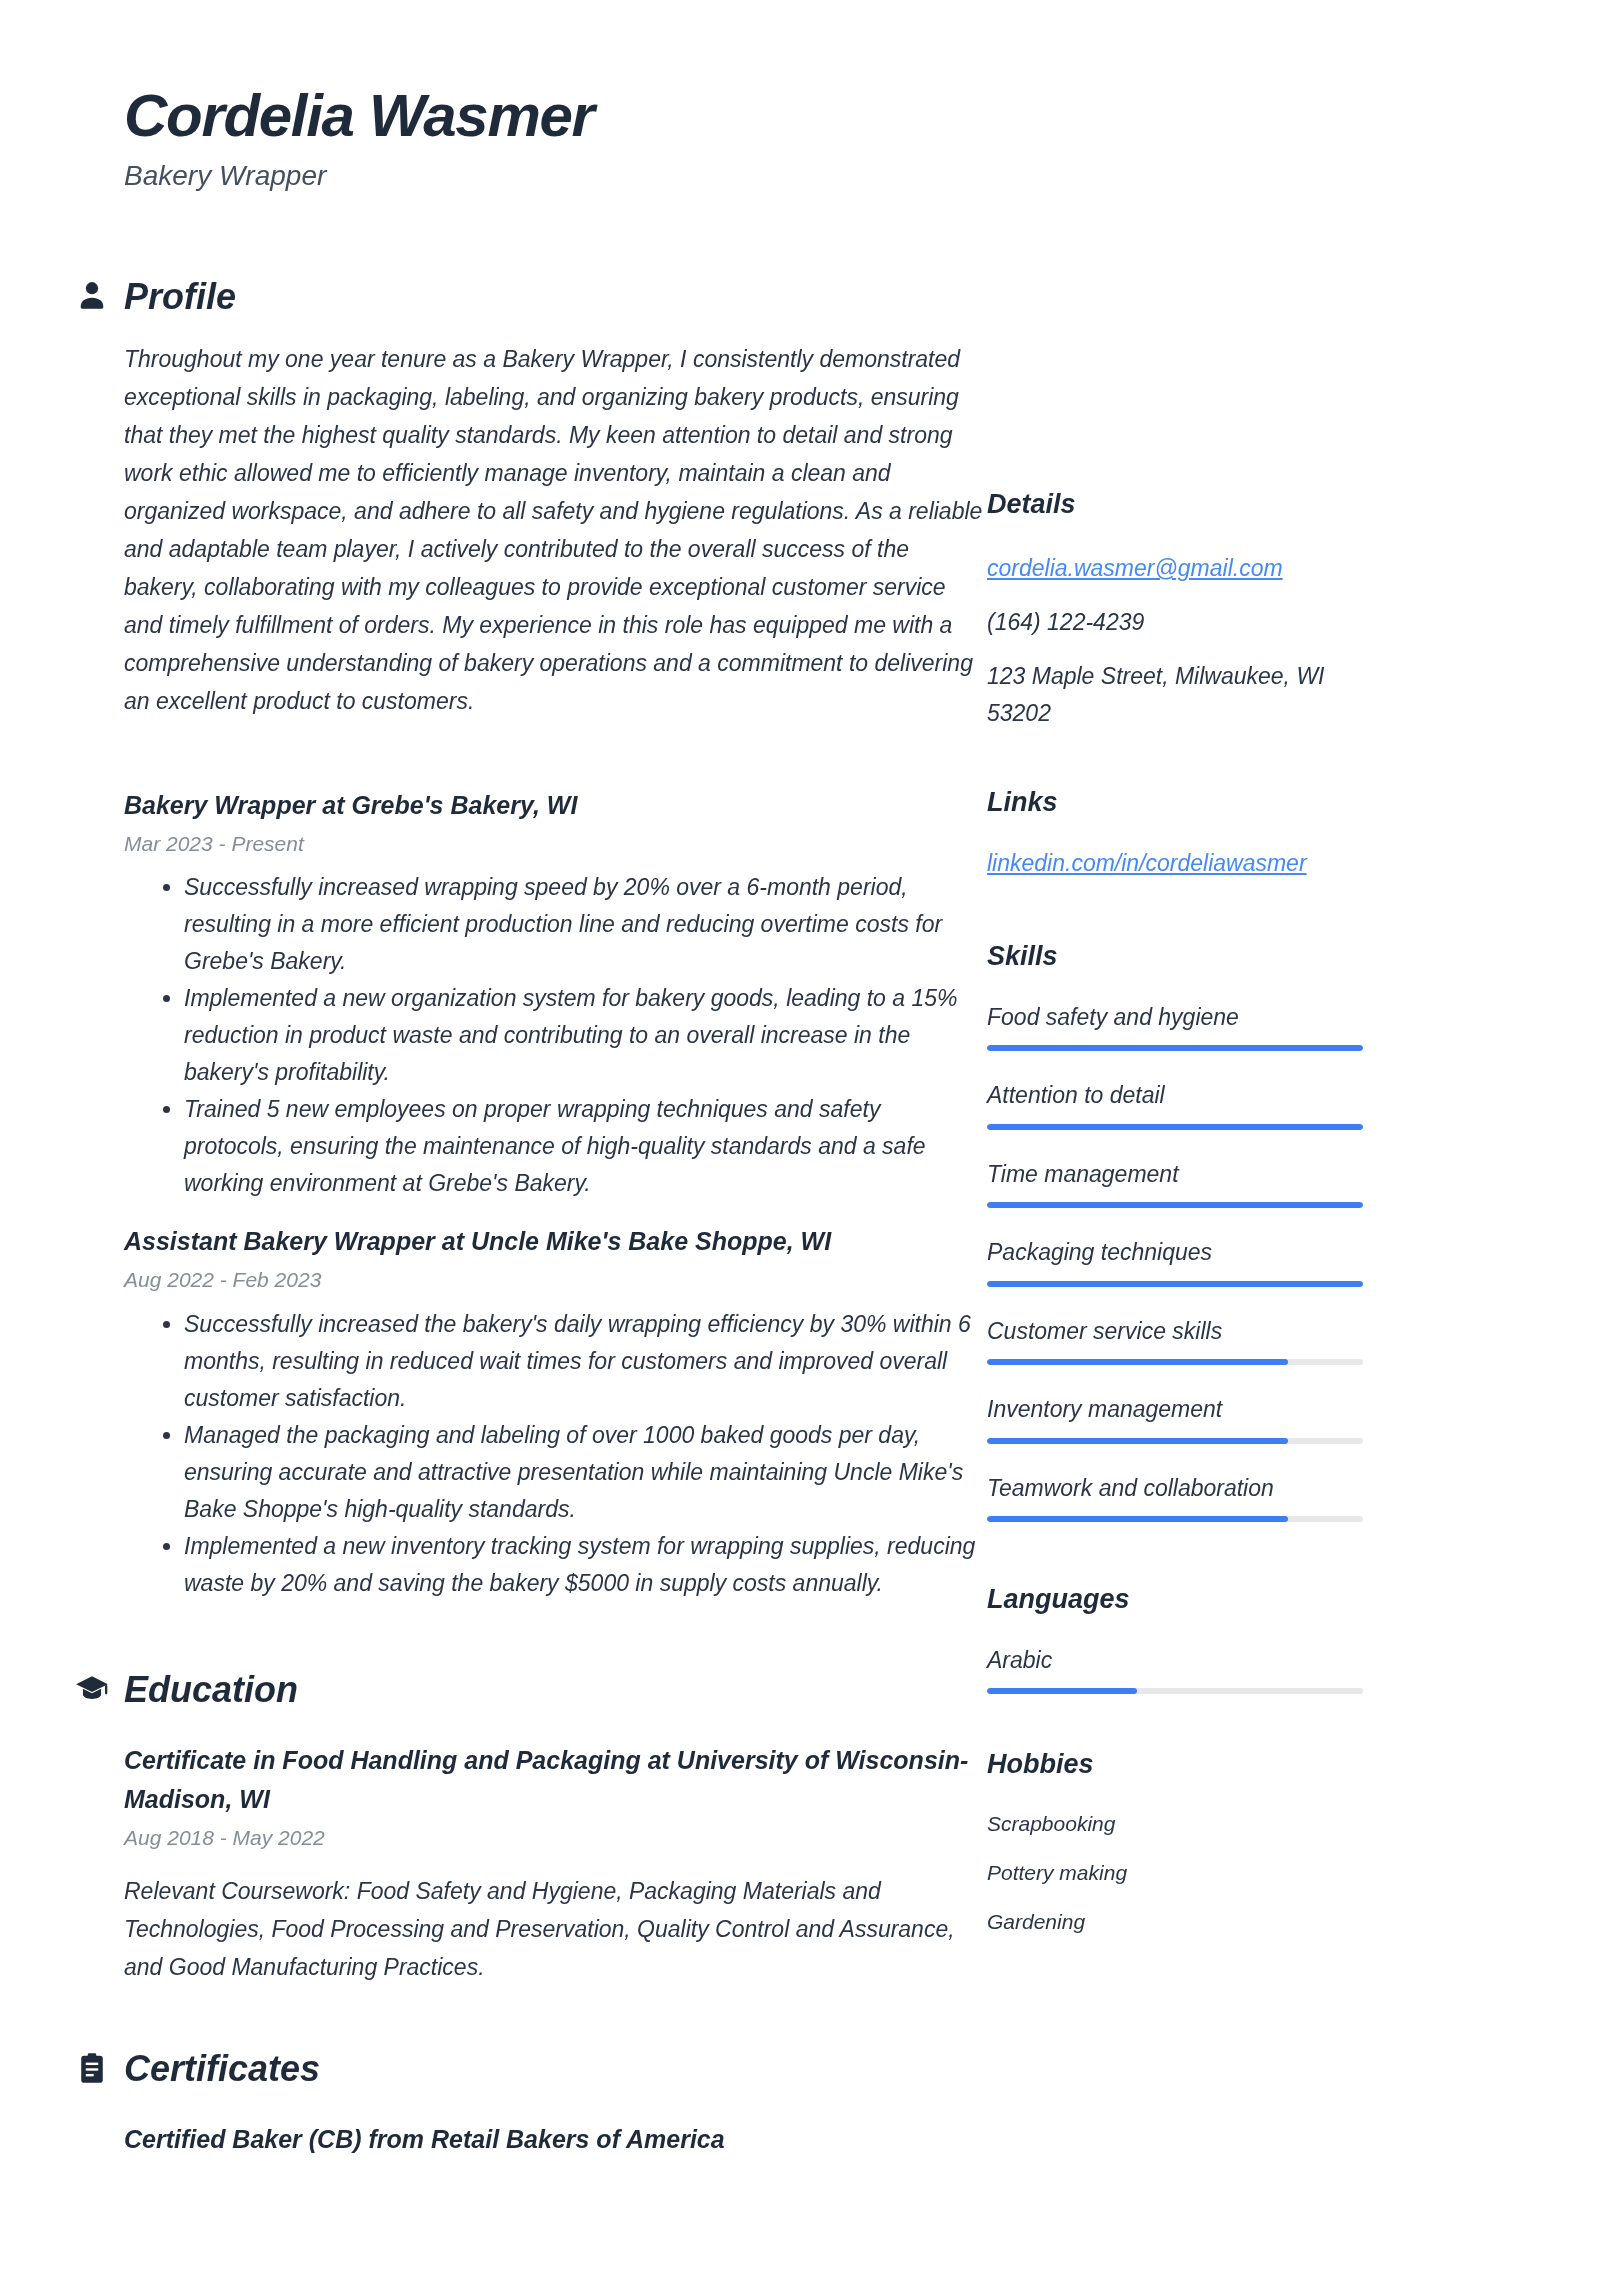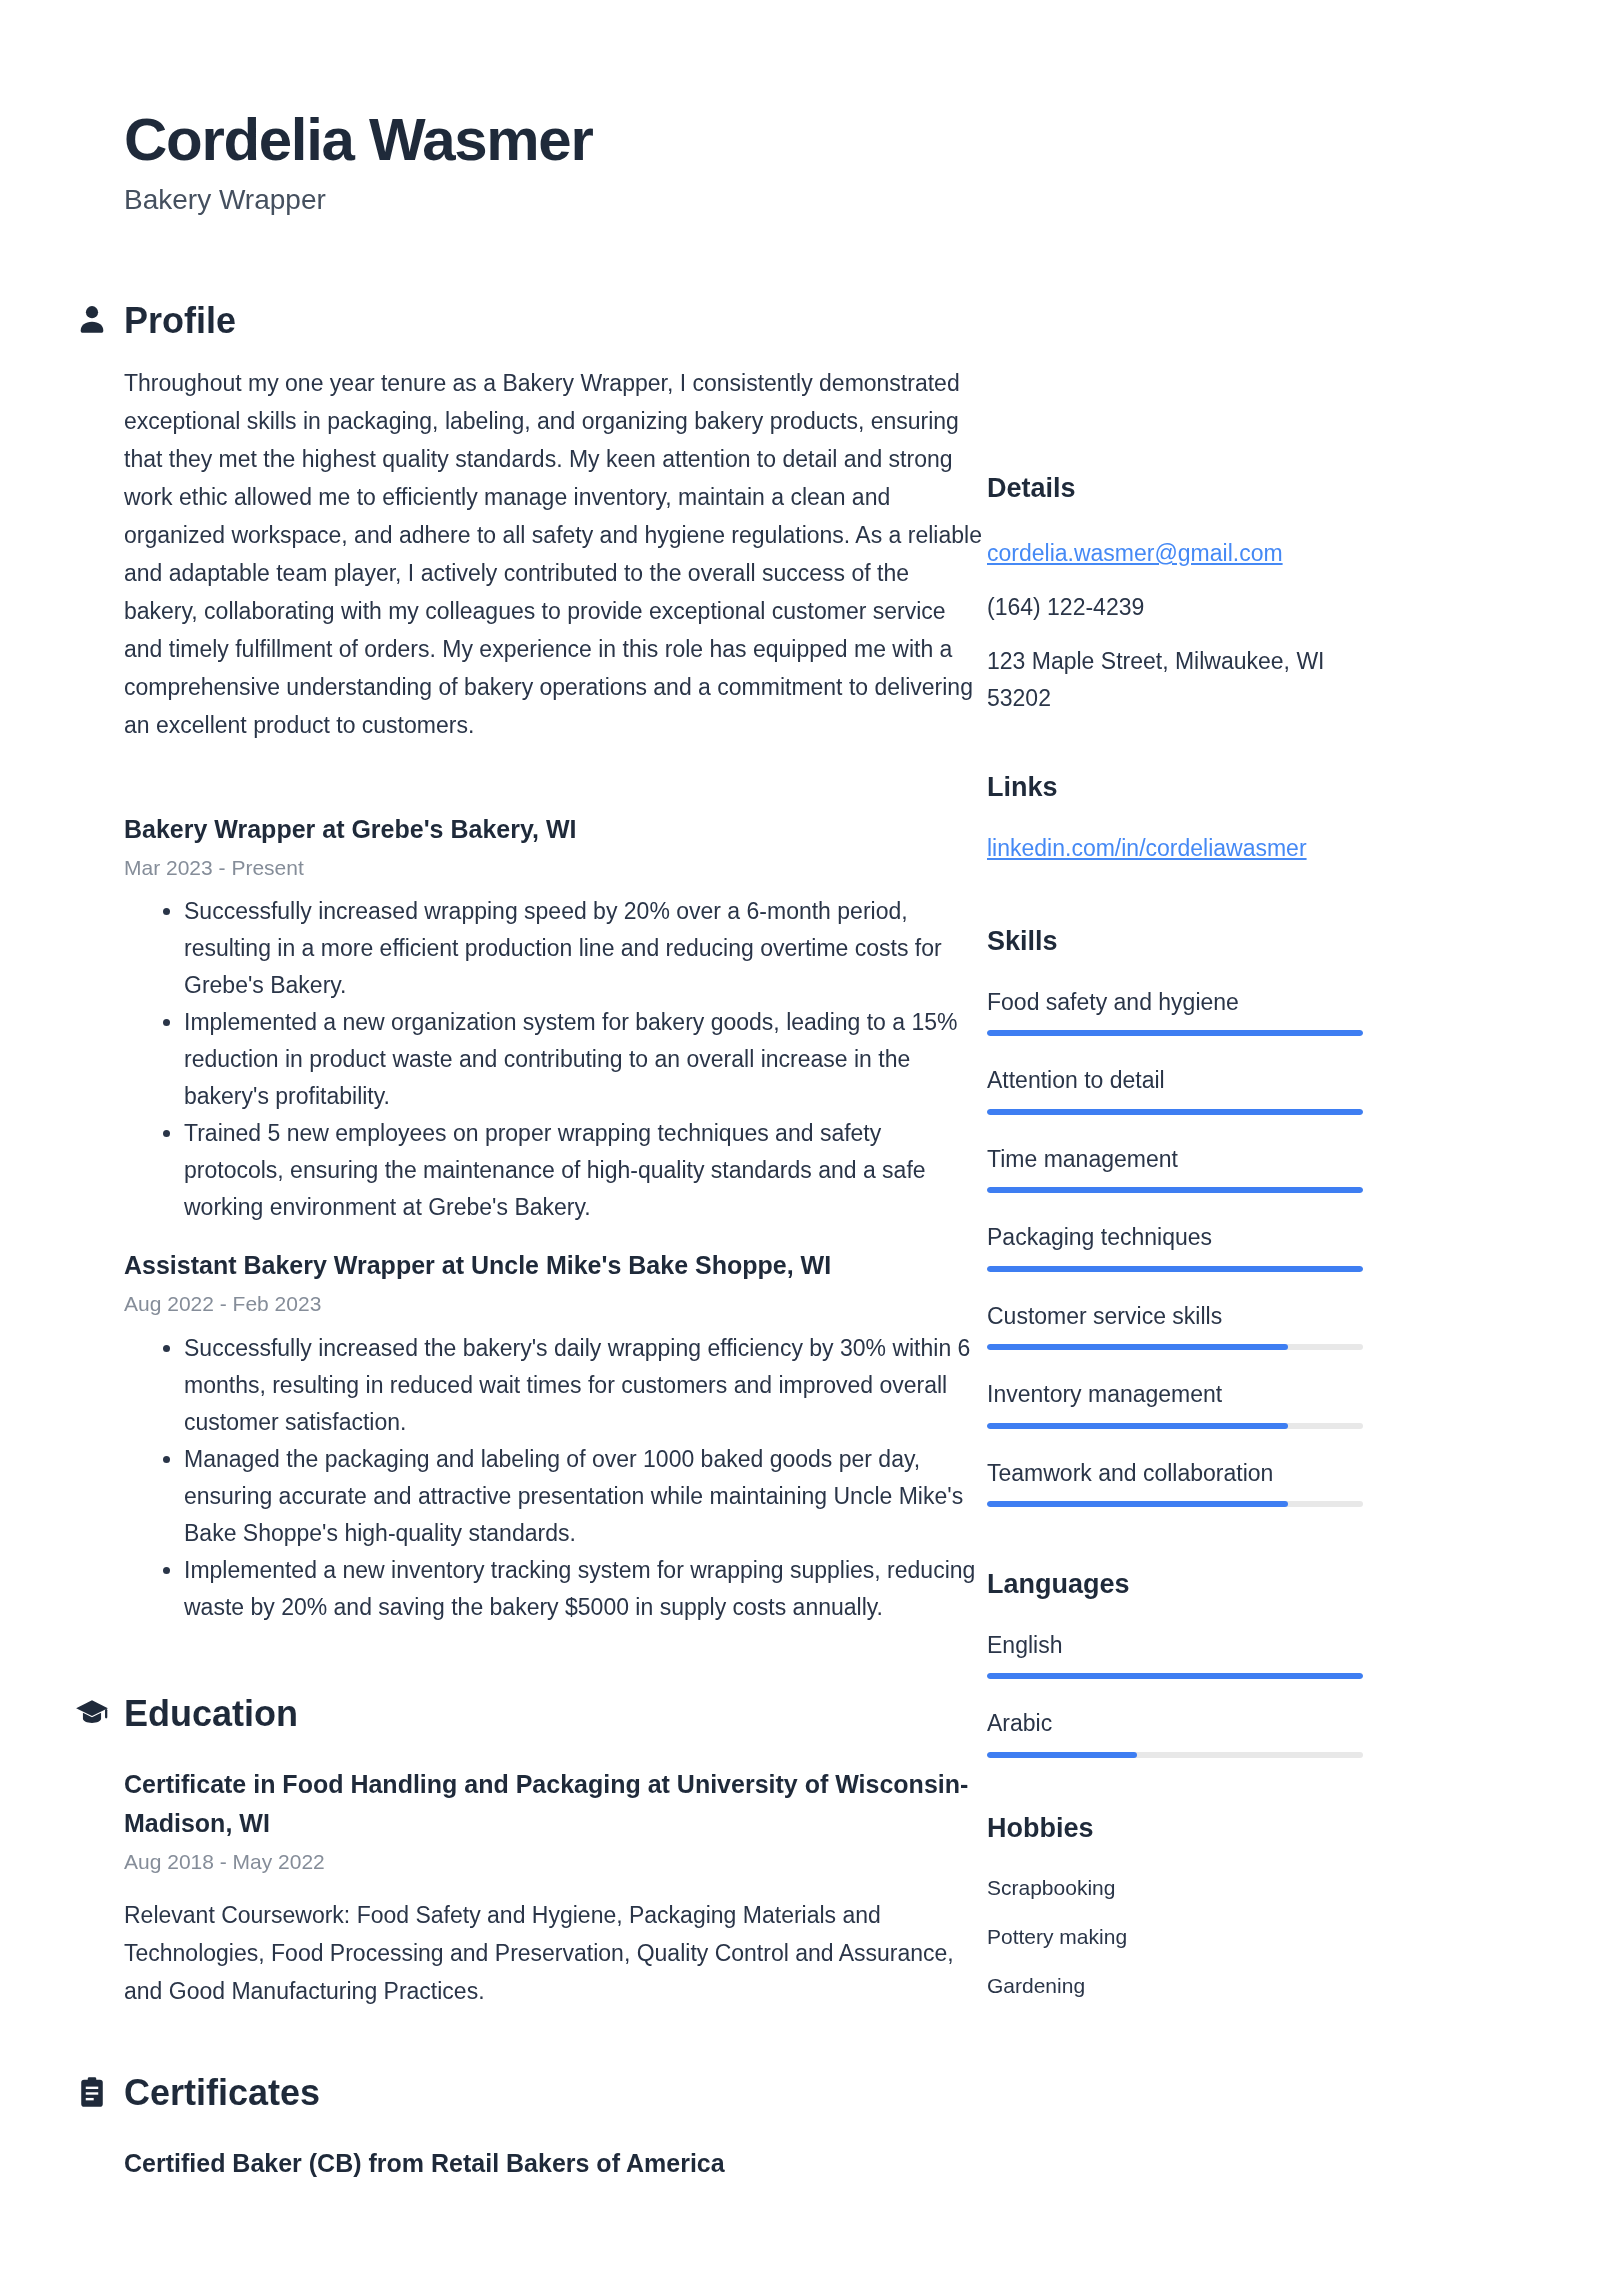--- a/index.html
+++ b/index.html
@@ -6,21 +6,21 @@
     --text:#1f2a3a;
     --body:#2a3548;
     --muted:#858d99;
     --link:#4589f5;
     --accent:#3e7ef2;
     --track:#e8e8e8;
   }
   *{box-sizing:border-box;}
   html,body{margin:0;padding:0;width:1624px;height:2295px;background:#ffffff;overflow:hidden;}
   body{font-family:"Liberation Sans","DejaVu Sans",sans-serif;color:var(--body);}
-  .page{width:1372px;height:2295px;padding:105px 127px 0 124px;}
+  .page{width:1372px;height:2295px;padding:81px 127px 0 124px;font-style:italic;}
 
   
   h1.name{margin:0;font-size:60px;font-weight:700;letter-spacing:-1.3px;color:var(--text);}
   .subtitle{margin-top:10px;font-size:28px;color:#45505f;}
 
   
   .columns{display:flex;margin-top:83px;align-items:center;}
   .left{flex:0 0 863px;width:863px;}
   .right{flex:0 0 381px;width:381px;margin-left:auto;}
 
@@ -203,26 +203,20 @@
       </div>
       <div class="meter">
         <div class="meter-label">Teamwork and collaboration</div>
         <div class="bar">
             <div class="fill" style="width: 80%;"></div>
           </div>
       </div>
 
       <h3 class="side-h lang-h">Languages</h3>
       <div class="meter">
-        <div class="meter-label">English</div>
-        <div class="bar">
-            <div class="fill" style="width: 100%;"></div>
-          </div>
-      </div>
-      <div class="meter">
         <div class="meter-label">Arabic</div>
         <div class="bar">
             <div class="fill" style="width: 40%;"></div>
           </div>
       </div>
 
       <h3 class="side-h hobbies-h">Hobbies</h3>
       <div class="hobby-list">
         <div class="hobby">Scrapbooking</div>
         <div class="hobby">Pottery making</div>

